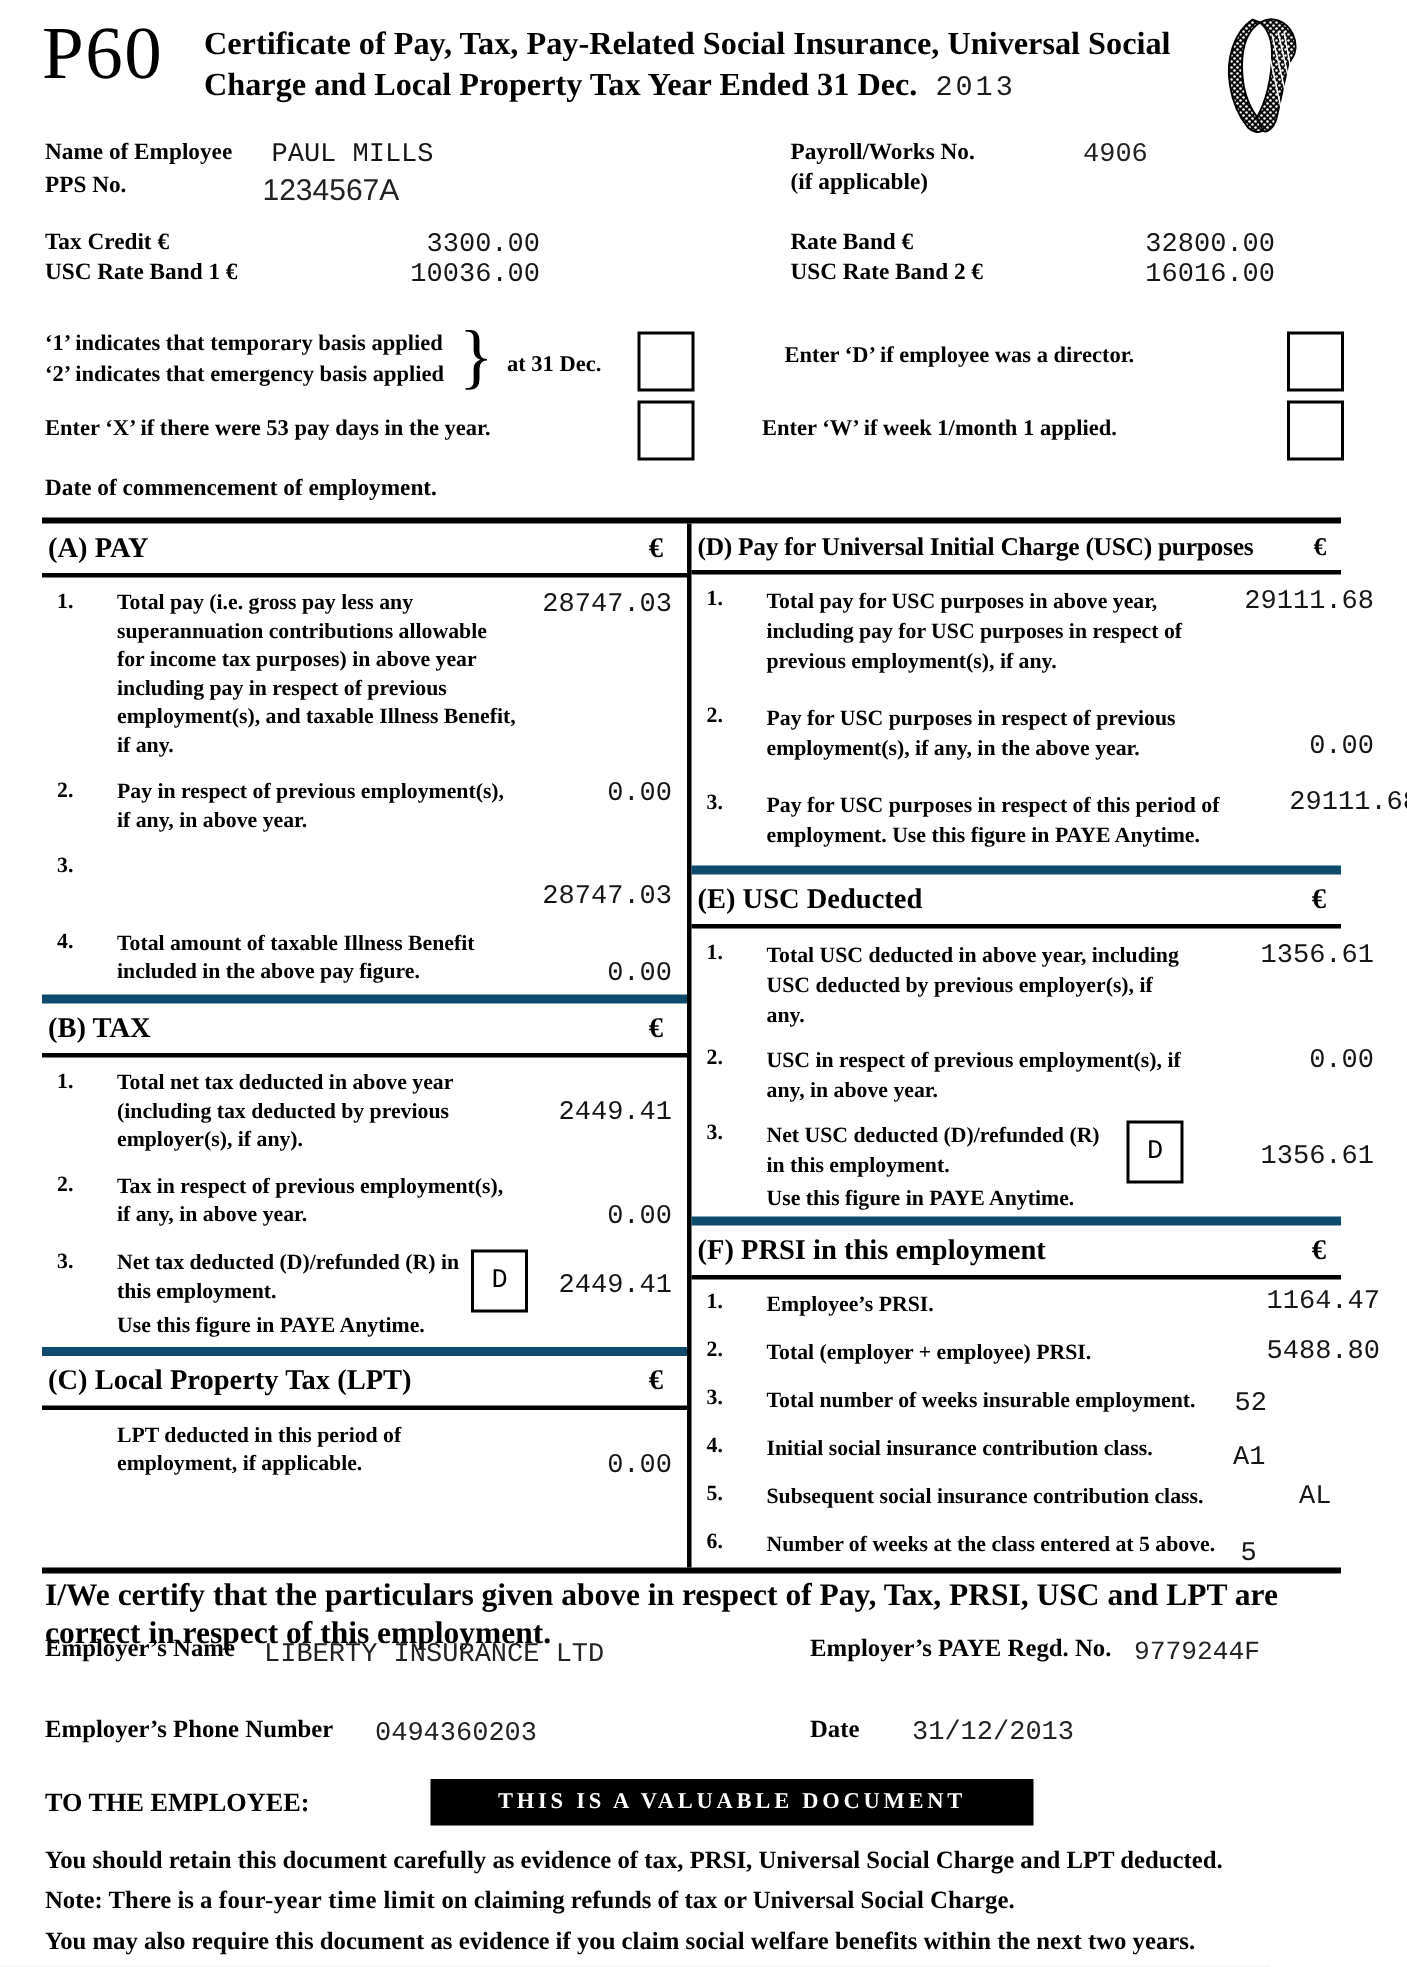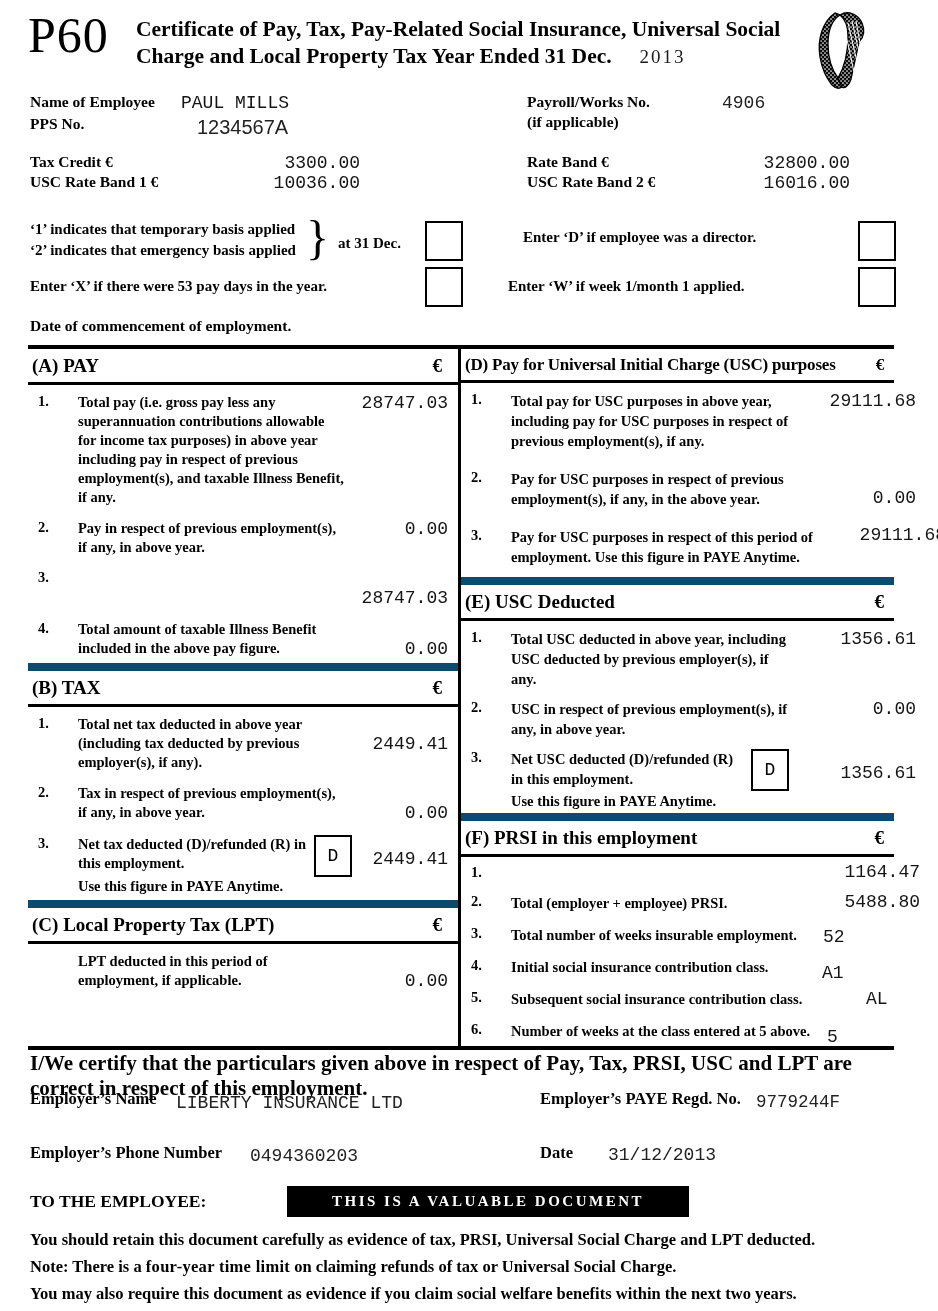--- a/index.html
+++ b/index.html
@@ -10,29 +10,29 @@
     overflow:hidden;
   }
   .abs { position:absolute; }
   .b { font-weight:bold; }
   .mono { font-family:"Liberation Mono", monospace; }
   .sans { font-family:"Liberation Sans", sans-serif; }
 
   
   .p60 { left:28px; top:6px; font-size:50px; font-weight:normal; letter-spacing:1px; }
   .title { left:136px; top:16px; width:700px; font-size:21.5px; font-weight:bold; line-height:27px; }
-  .year { font-family:Liberation Serif, serif; font-weight:normal; font-size:19px; margin-left:28px; color:#1c1c1c; letter-spacing:2px; }
+  .year { font-family:Liberation Mono, monospace; font-weight:normal; font-size:19px; margin-left:12px; color:#1c1c1c; letter-spacing:2px; }
   .harp { left:814px; top:10px; }
 
   
   .lblrow { font-size:15.5px; }
   .emp-name-lbl   { left:30px;  top:93px; }
   .emp-name-val   { left:181px; top:93px; font-size:18px; color:#151515; }
   .pps-lbl        { left:30px;  top:115px; }
-  .pps-val        { left:175px; top:116px; font-size:20px; color:#222;margin-left:22px; }
+  .pps-val        { left:175px; top:116px; font-size:20px; color:#222; }
   .payroll-lbl    { left:527px; top:93px; }
   .payroll-note   { left:527px; top:113px; }
   .payroll-val    { left:722px; top:93px; font-size:18px; color:#222; }
 
   .band-l-lbl1 { left:30px;  top:153px; }
   .band-l-val1 { left:200px; top:153px; width:160px; text-align:right; font-size:18px; color:#151515; }
   .band-l-lbl2 { left:30px;  top:173px; }
   .band-l-val2 { left:200px; top:173px; width:160px; text-align:right; font-size:18px; color:#151515; }
   .band-r-lbl1 { left:527px; top:153px; }
   .band-r-val1 { left:690px; top:153px; width:160px; text-align:right; font-size:18px; color:#151515; }
@@ -55,21 +55,21 @@
   .commence    { left:30px;  top:317px; font-size:15.5px; }
 
   
   .table { left:28px; top:345px; width:866px; display:flex;
            border-top:4px solid #000; border-bottom:4px solid #000; }
   .colL { width:430px; display:flex; flex-direction:column; }
   .colR { width:433px; border-left:3px solid #000; display:flex; flex-direction:column; }
   .shead { display:flex; justify-content:space-between; align-items:center;
            border-bottom:3px solid #000; padding:6px 16px 5px 4px;
            font-size:19px; font-weight:bold; white-space:nowrap; }
-  .shead.mid { border-top:8px solid #0c4a6e;align-items:flex-end; }
+  .shead.mid { border-top:6px solid #0c4a6e;align-items:flex-end; }
   .shead-d { font-size:17px; padding-right:10px; letter-spacing:-0.2px; }
   .colR .shead { padding-right:10px; }
 
   .item { display:flex; padding:8px 4px 4px 10px; }
   .inum { width:40px; font-size:14.5px; font-weight:bold; flex-shrink:0; }
   .itxt { width:268px; font-size:14.5px; font-weight:bold; line-height:19px; flex-shrink:0; }
   .colR .itxt { width:280px; line-height:20px; }
   .ival { flex:1; text-align:right; font-family:"Liberation Mono", monospace;
           font-size:18px; color:#151515; padding-right:6px; }
   .colR .ival { margin-right:-26px; padding-right:0; }
@@ -282,20 +282,21 @@
           <div class="itxt" style="width:auto">Use this figure in PAYE Anytime.</div>
         </div>
       </div>
 
       <div class="shead mid">
         <span>(F) PRSI in this employment</span>
         <span>€</span>
       </div>
       <div class="frow">
         <span class="inum">1.</span>
+        <span class="itxt">Employee’s PRSI.</span>
         <span class="fval fv-r1">1164.47</span>
       </div>
       <div class="frow">
         <span class="inum">2.</span>
         <span class="itxt">Total (employer + employee) PRSI.</span>
         <span class="fval fv-r2">5488.80</span>
       </div>
       <div class="frow">
         <span class="inum">3.</span>
         <span class="itxt">Total number of weeks insurable employment.</span>

